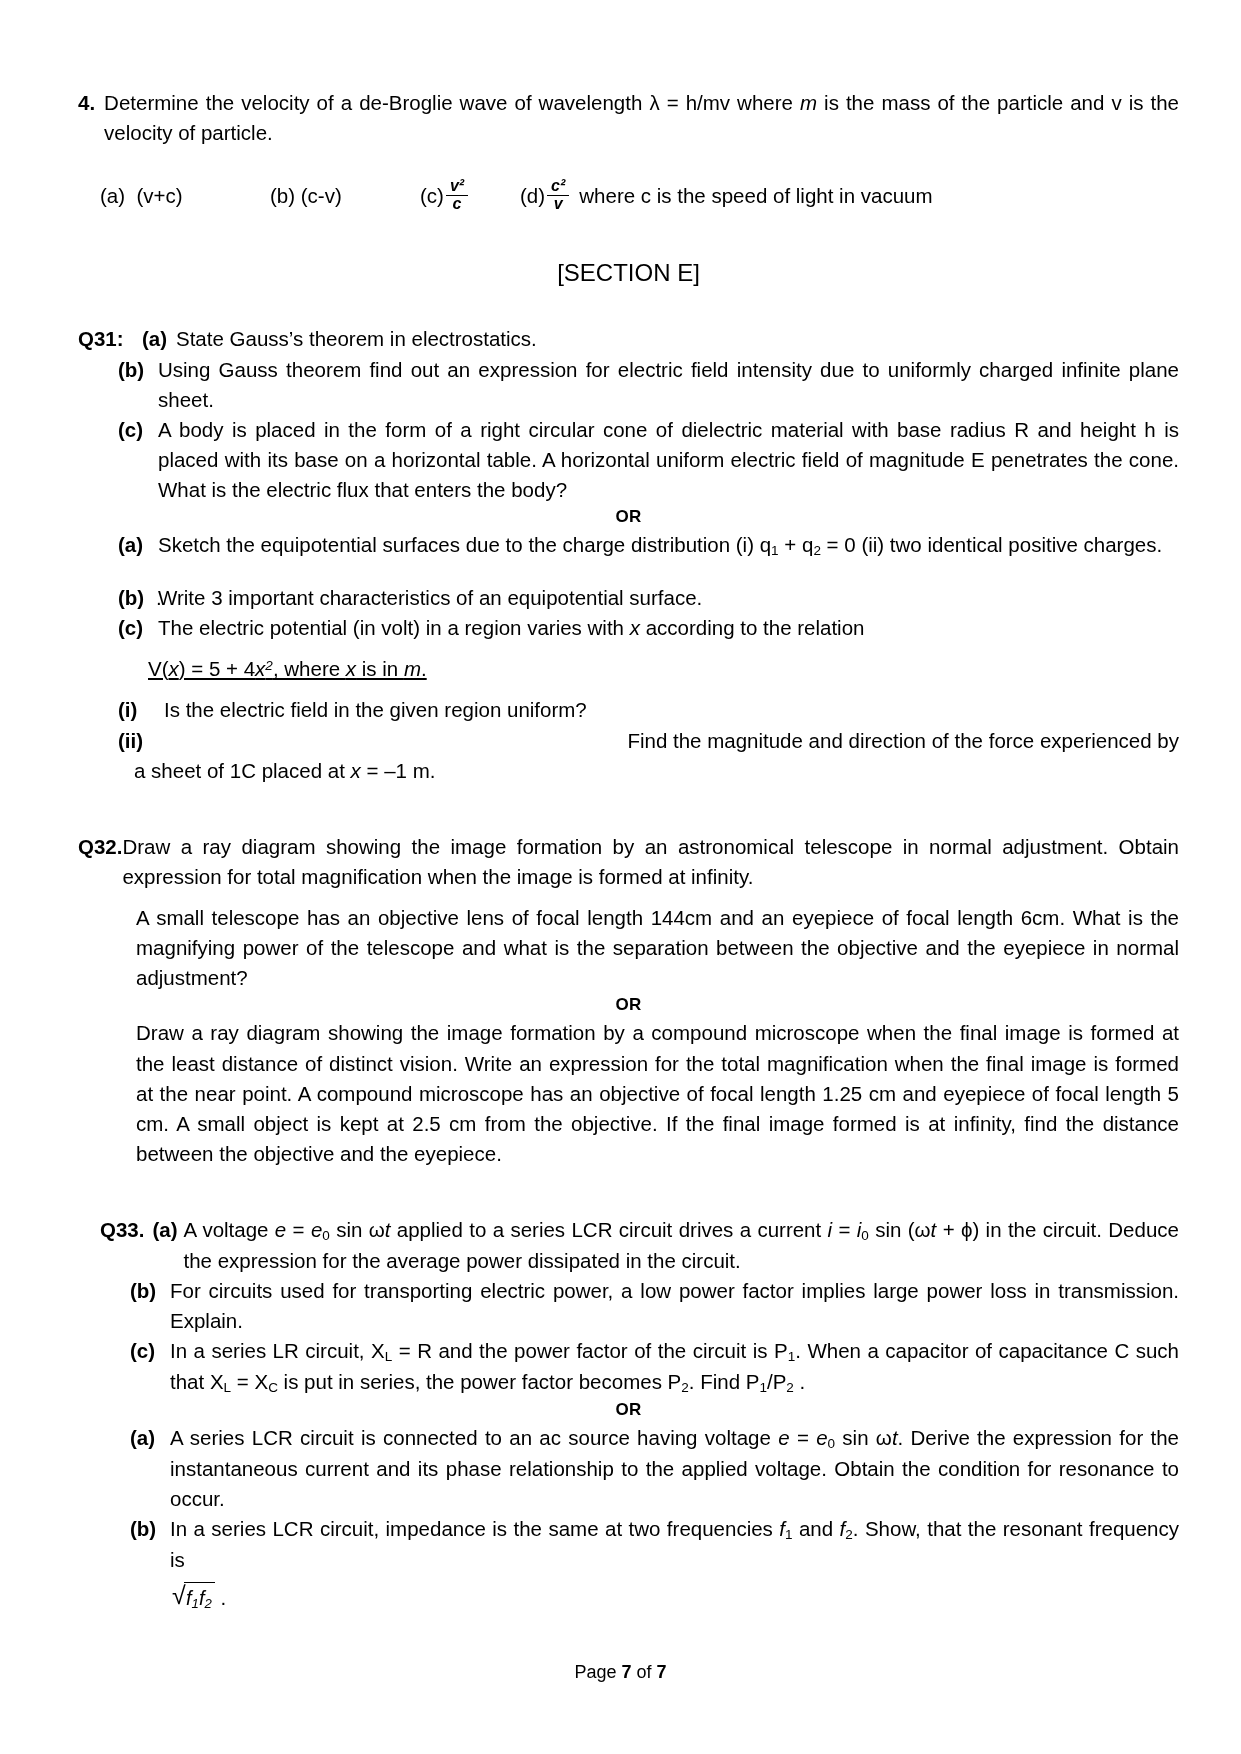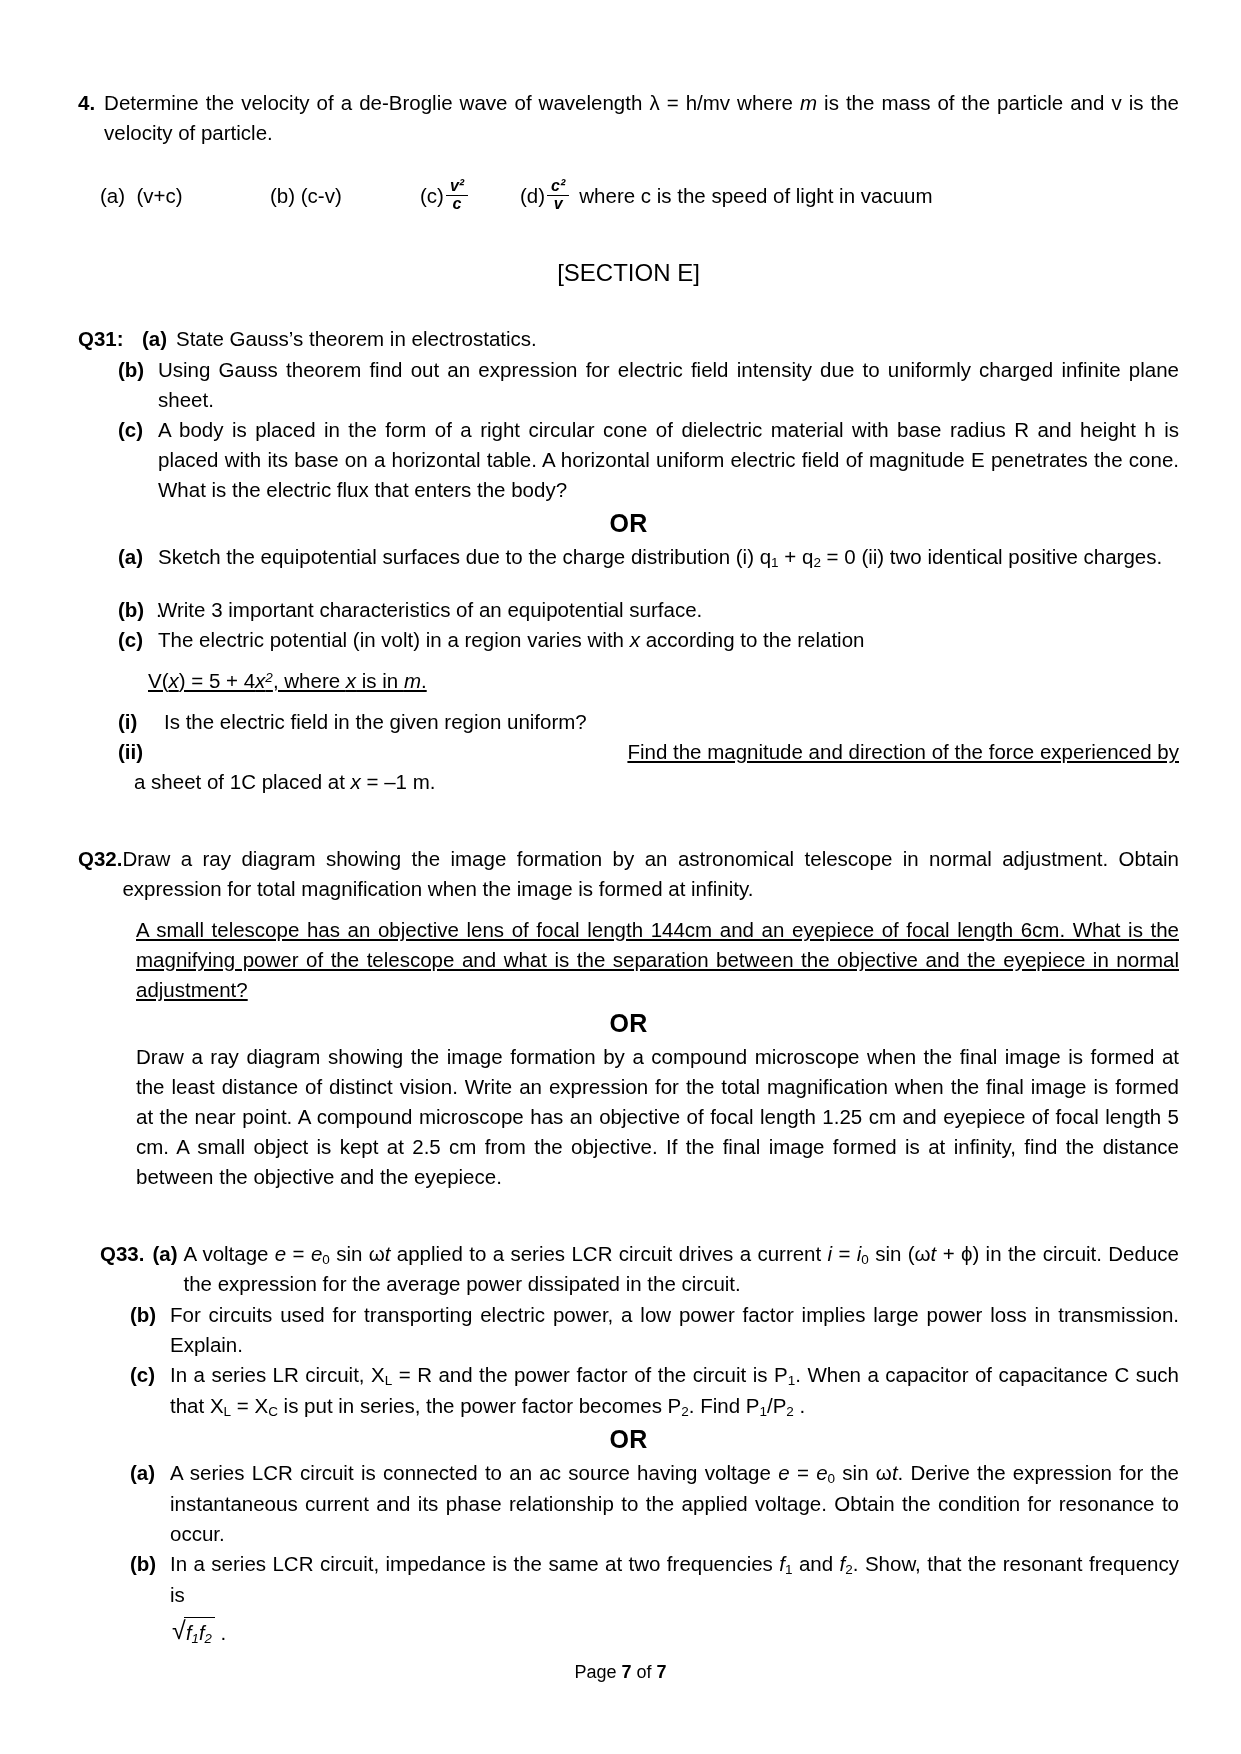--- a/index.html
+++ b/index.html
@@ -42,21 +42,21 @@
   .body-txt {
     flex: 1 1 auto;
     min-width: 0;
   }
 
   .q-label { font-weight: bold; }
 
   .or {
     font-weight: bold;
     text-align: center;
-    font-size: 25px;
+    font-size: 17px;
     letter-spacing: 0.3px;
   }
 
   .gap-sm { height: 11px; }
   .gap-md { height: 22px; }
   .gap-lg { height: 34px; }
   .gap-xl { height: 46px; }
 
   
   .frac {
@@ -219,34 +219,34 @@
 
     <div class="gap-sm"></div>
 
     <div class="row indent-1">
       <span class="lbl bold roman-lbl">(i)</span>
       <span class="body-txt">Is the electric field in the given region uniform?</span>
     </div>
 
     <div class="row indent-1">
       <span class="lbl bold roman-lbl">(ii)</span>
-      <span class="body-txt" style="text-align:right;text-decoration:underline;">Find the magnitude and direction of the force experienced by</span>
+      <span class="body-txt" style="text-align:right;">Find the magnitude and direction of the force experienced by</span>
     </div>
     <p class="indent-2"><span>a sheet of 1C placed at  </span><span class="ital">x</span><span> = –1 m.</span></p>
 
     <div class="gap-xl"></div>
 
     <div class="row">
       <span class="lbl q-label" style="flex:0 0 auto;">Q32.</span>
       <span class="body-txt just">Draw a ray diagram showing the image formation by an astronomical telescope in normal adjustment. Obtain expression for total magnification when the image is formed at infinity.</span>
     </div>
 
     <div class="gap-sm"></div>
 
-    <p class="just indent-2" style="padding-left:58px;text-decoration:underline;">A small telescope has an objective lens of focal length 144cm and an eyepiece of focal length 6cm. What is the magnifying power of the telescope and what is the separation between the objective and the eyepiece in normal adjustment?</p>
+    <p class="just indent-2" style="padding-left:58px;">A small telescope has an objective lens of focal length 144cm and an eyepiece of focal length 6cm. What is the magnifying power of the telescope and what is the separation between the objective and the eyepiece in normal adjustment?</p>
 
     <p class="or">OR</p>
 
     <p class="just indent-2" style="padding-left:58px;">Draw a ray diagram showing the image formation by a compound microscope when the final image is formed at the least distance of distinct vision. Write an expression for the total magnification when the final image is formed at the near point. A compound microscope has an objective of focal length 1.25 cm and eyepiece of focal length 5 cm. A small object is kept at 2.5 cm from the objective. If the final image formed is at infinity, find the distance between the objective and the eyepiece.</p>
 
     <div class="gap-xl"></div>
 
     <div class="row">
       <span class="lbl q-label" style="flex:0 0 auto;padding-left:22px;">Q33.</span>
       <span class="lbl bold" style="flex:0 0 auto;margin-left:8px;">(a)</span>

